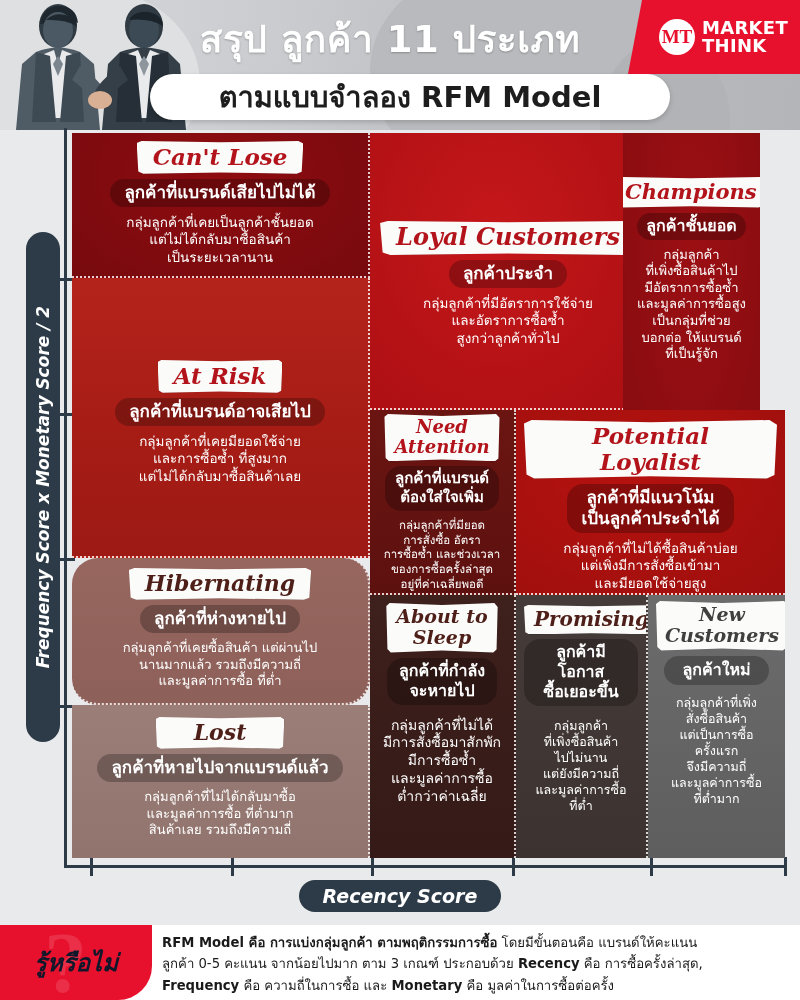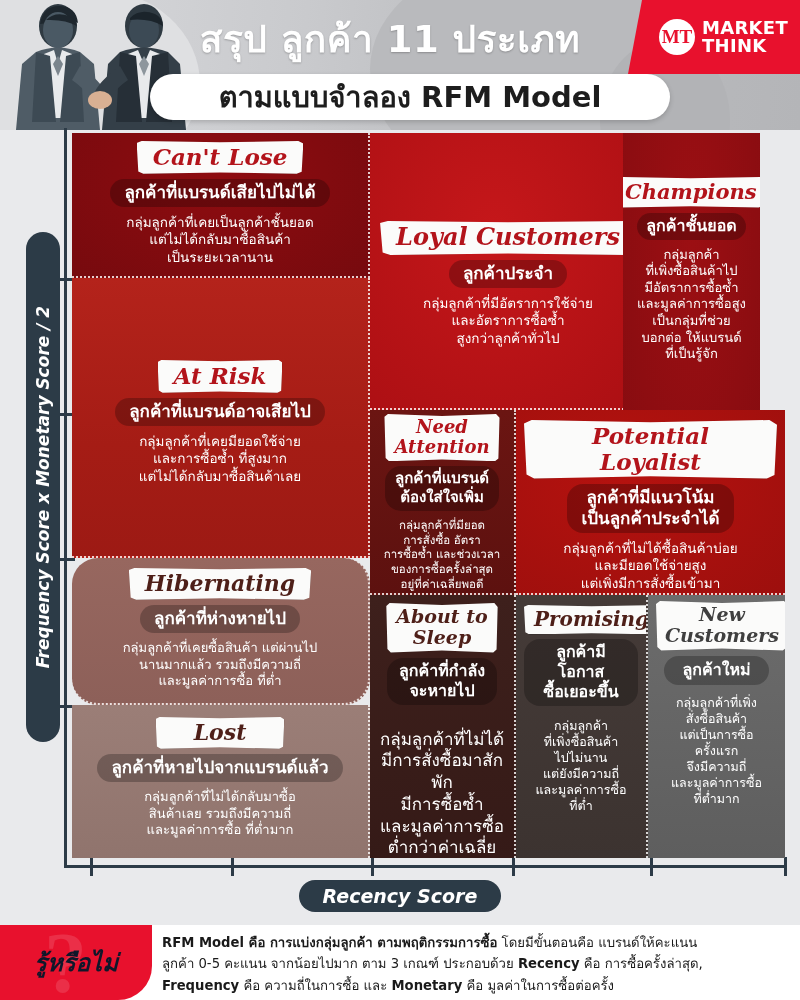--- a/index.html
+++ b/index.html
@@ -245,22 +245,22 @@
       <div>นานมากแล้ว รวมถึงมีความถี่</div>
       <div>และมูลค่าการซื้อ ที่ต่ำ</div>
     </div>
   </div>
 
   <div class="cell c-lost noB" style="left:0;top:572px;width:298px;height:153px;padding-top:12px">
     <div class="tag dark-tag" style="font-size:22px;padding-left:38px;padding-right:38px">Lost</div>
     <div class="subhead" style="font-size:17px">ลูกค้าที่หายไปจากแบรนด์แล้ว</div>
     <div class="desc" style="font-size:13px">
       <div>กลุ่มลูกค้าที่ไม่ได้กลับมาซื้อ</div>
+      <div>และมูลค่าการซื้อ ที่ต่ำมาก</div>
       <div>สินค้าเลย รวมถึงมีความถี่</div>
-      <div>และมูลค่าการซื้อ ที่ต่ำมาก</div>
     </div>
   </div>
 
   <div class="cell c-loyal" style="left:298px;top:0;width:278px;height:277px;padding-top:88px">
     <div class="tag" style="font-size:24px">Loyal Customers</div>
     <div class="subhead" style="font-size:17px">ลูกค้าประจำ</div>
     <div class="desc" style="font-size:13.5px">
       <div>กลุ่มลูกค้าที่มีอัตราการใช้จ่าย</div>
       <div>และอัตราการซื้อซ้ำ</div>
       <div>สูงกว่าลูกค้าทั่วไป</div>
@@ -300,35 +300,35 @@
   </div>
 
   <div class="cell c-potential noR" style="left:444px;top:277px;width:269px;height:185px;padding-top:10px">
     <div class="tag" style="font-size:23px">Potential Loyalist</div>
     <div class="subhead" style="font-size:17px">
       <span style="display:block">ลูกค้าที่มีแนวโน้ม</span>
       <span style="display:block">เป็นลูกค้าประจำได้</span>
     </div>
     <div class="desc" style="font-size:13.5px">
       <div>กลุ่มลูกค้าที่ไม่ได้ซื้อสินค้าบ่อย</div>
+      <div>แต่เพิ่งมีการสั่งซื้อเข้ามา</div>
       <div>และมียอดใช้จ่ายสูง</div>
-      <div>แต่เพิ่งมีการสั่งซื้อเข้ามา</div>
     </div>
   </div>
 
   <div class="cell c-sleep noB" style="left:298px;top:462px;width:146px;height:263px;padding-top:8px">
     <div class="tag dark-tag" style="font-size:19px;padding-left:10px;padding-right:10px">
       <span style="display:block">About to</span>
       <span style="display:block">Sleep</span>
     </div>
     <div class="subhead" style="font-size:16px;padding-left:12px;padding-right:12px">
       <span style="display:block">ลูกค้าที่กำลัง</span>
       <span style="display:block">จะหายไป</span>
     </div>
-    <div class="desc" style="font-size:17px;margin-top:24px">
+    <div class="desc" style="font-size:14px;margin-top:12px">
       <div>กลุ่มลูกค้าที่ไม่ได้</div>
       <div>มีการสั่งซื้อมาสักพัก</div>
       <div>มีการซื้อซ้ำ</div>
       <div>และมูลค่าการซื้อ</div>
       <div>ต่ำกว่าค่าเฉลี่ย</div>
     </div>
   </div>
 
   <div class="cell c-promising noB" style="left:444px;top:462px;width:132px;height:263px;padding-top:10px">
     <div class="tag dark-tag" style="font-size:20px;padding-left:10px;padding-right:10px">Promising</div>

